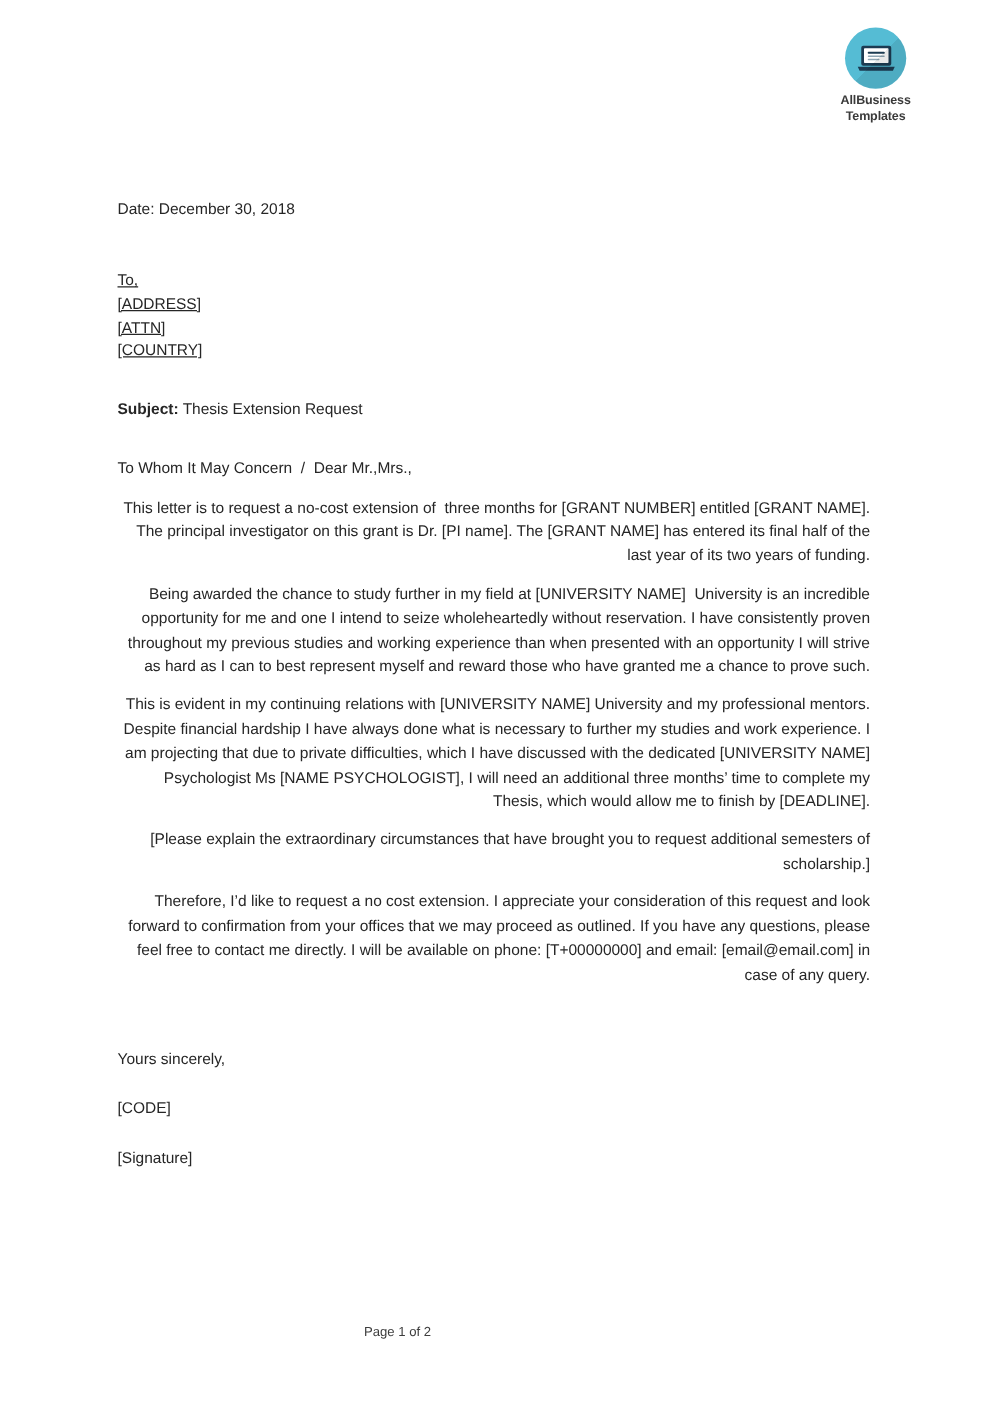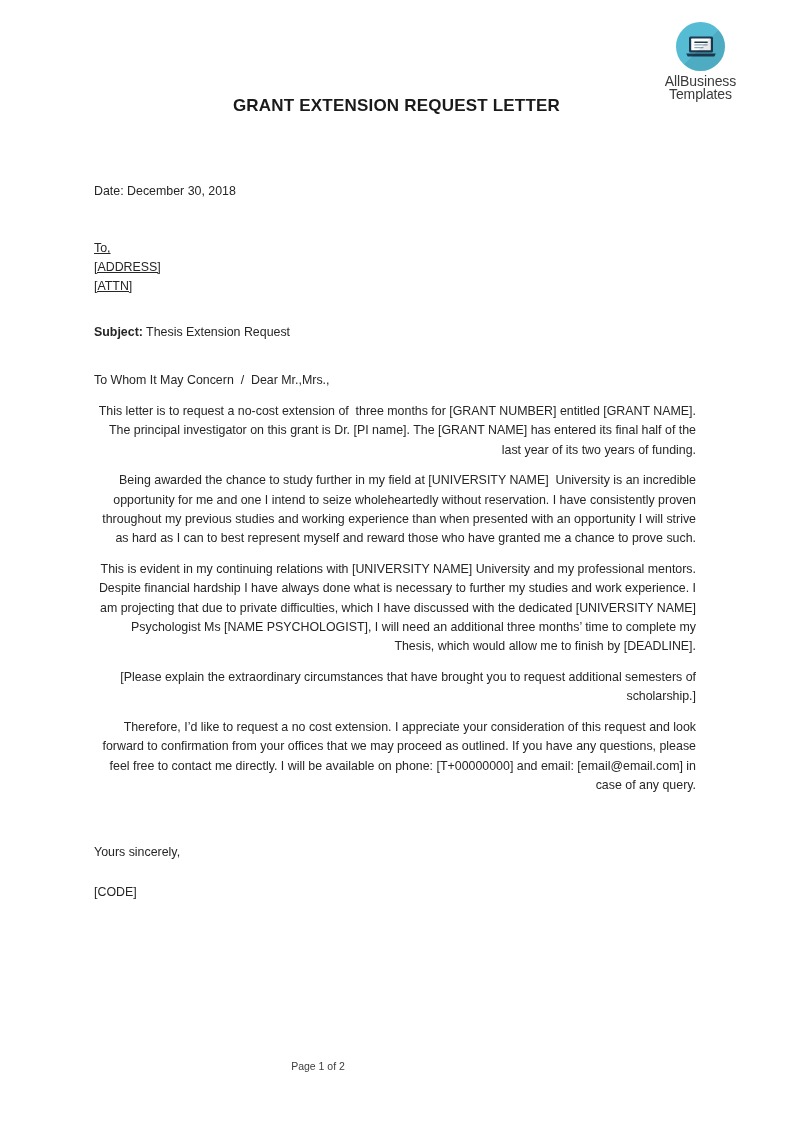--- a/index.html
+++ b/index.html
@@ -46,23 +46,23 @@
   }
   .logo-laptop {
     position: absolute;
     left: 50%;
     top: 50%;
     transform: translate(-50%, -50%);
     width: 32px;
     height: 24px;
   }
   .logo-text {
-    font-size: 14px;
+    font-size: 10px;
     line-height: 12.5px;
-    font-weight: normal;
+    font-weight: bold;
     color: #3a3a3a;
     letter-spacing: -0.1px;
   }
 
   
   .doc-title {
     position: absolute;
     top: 96px;
     left: 0;
     width: 793px;
@@ -75,21 +75,20 @@
 
   
   .content {
     position: absolute;
     left: 94px;
     top: 158px;
     width: 602px;
     font-size: 12.4px;
     line-height: 19.4px;
     color: #262626;
-    margin-top: 24px;
   }
   .line {
     white-space: pre-wrap;
   }
   .spacer-lg { height: 38px; }
   .spacer-md { height: 28px; }
   .spacer-sm { height: 20px; }
   .spacer-xs { height: 12px; }
 
   .addr-line { line-height: 18.6px; text-decoration: underline; }
@@ -130,31 +129,31 @@
         <path d="M1.2 18.4 L30.8 18.4 L29.3 21.6 L2.7 21.6 Z" fill="#1c3b52"></path>
       </svg>
       <div class="logo-shadow"></div>
     </div>
     <div class="logo-text">
       <div>AllBusiness</div>
       <div>Templates</div>
     </div>
   </div>
 
-  <div class="doc-title">GRANT EXTENSION REQUEST LETTER</div>
 
   <div class="content">
 
     <div class="line">Date: December 30, 2018</div>
 
     <div class="spacer-lg"></div>
 
     <div class="addr-line">To,</div>
     <div class="addr-line">[ADDRESS]</div>
     <div class="addr-line">[ATTN]</div>
+    <div class="addr-line">[COUNTRY]</div>
 
     <div class="spacer-md"></div>
 
     <div class="line"><span class="subject-label">Subject:</span><span> Thesis Extension Request</span></div>
 
     <div class="spacer-md"></div>
 
     <div class="line">To Whom It May Concern  /  Dear Mr.,Mrs.,</div>
 
     <div class="spacer-xs"></div>
@@ -171,17 +170,18 @@
     <div class="spacer-md"></div>
 
     <div class="line">Yours sincerely,</div>
 
     <div class="spacer-sm"></div>
 
     <div class="line">[CODE]</div>
 
     <div class="spacer-sm"></div>
 
+    <div class="line">[Signature]</div>
   </div>
 
   <div class="footer">Page 1 of 2</div>
 
 </div>
 
 </body></html>

